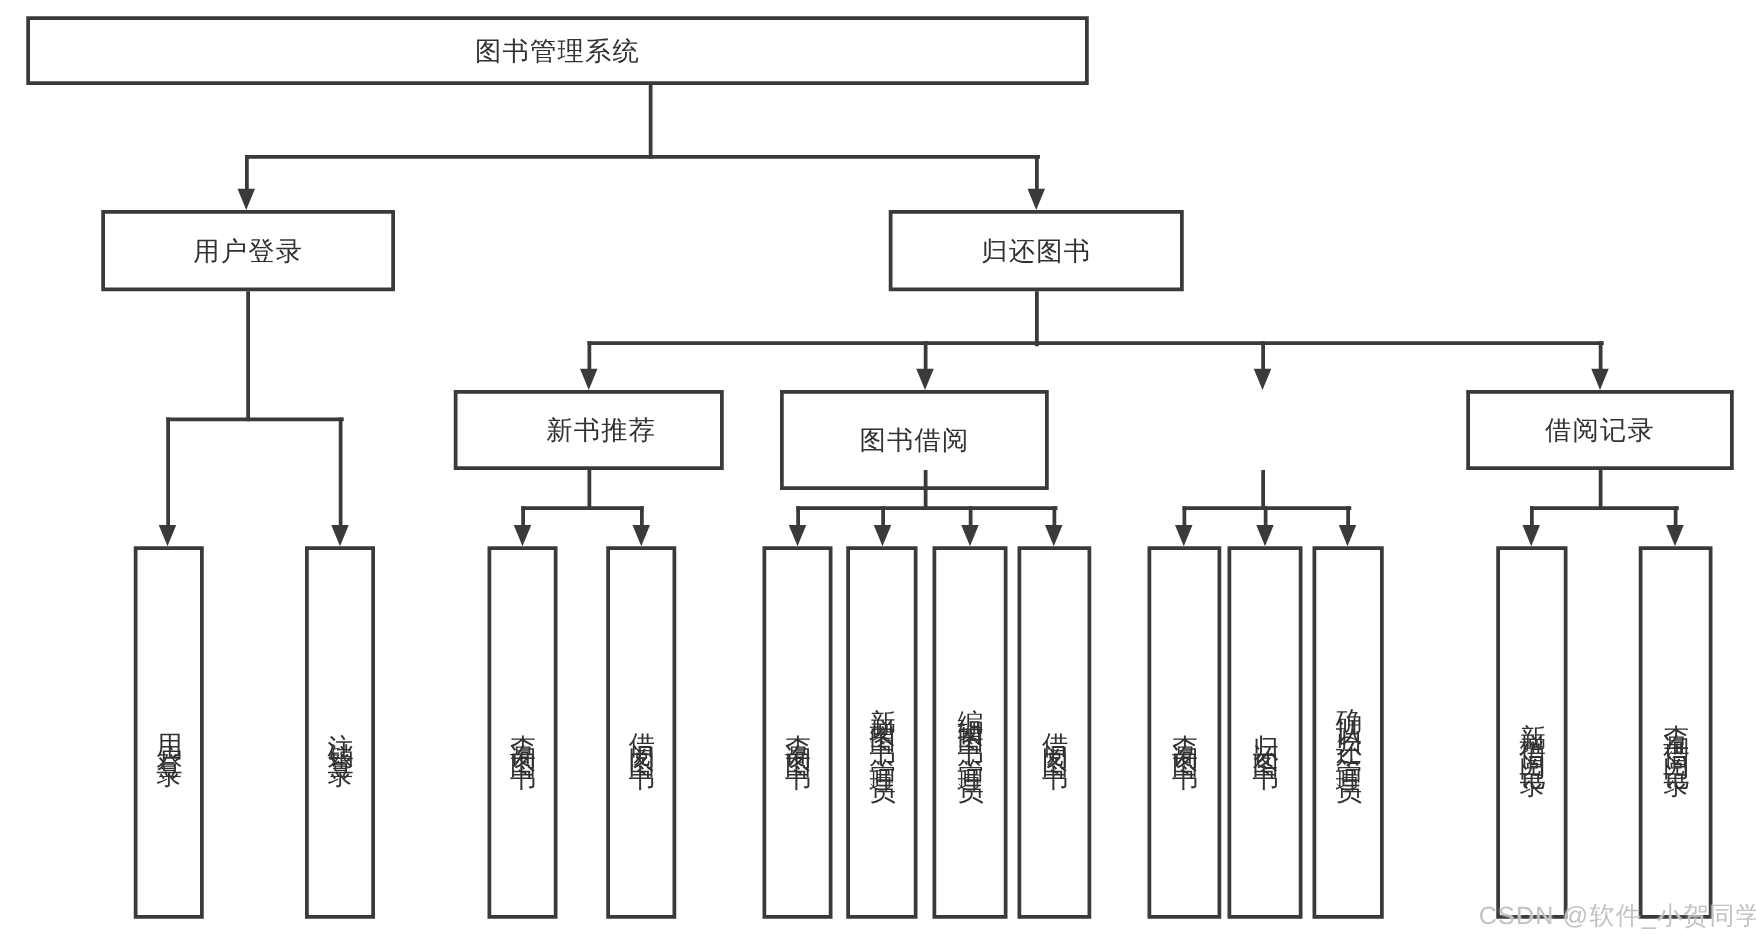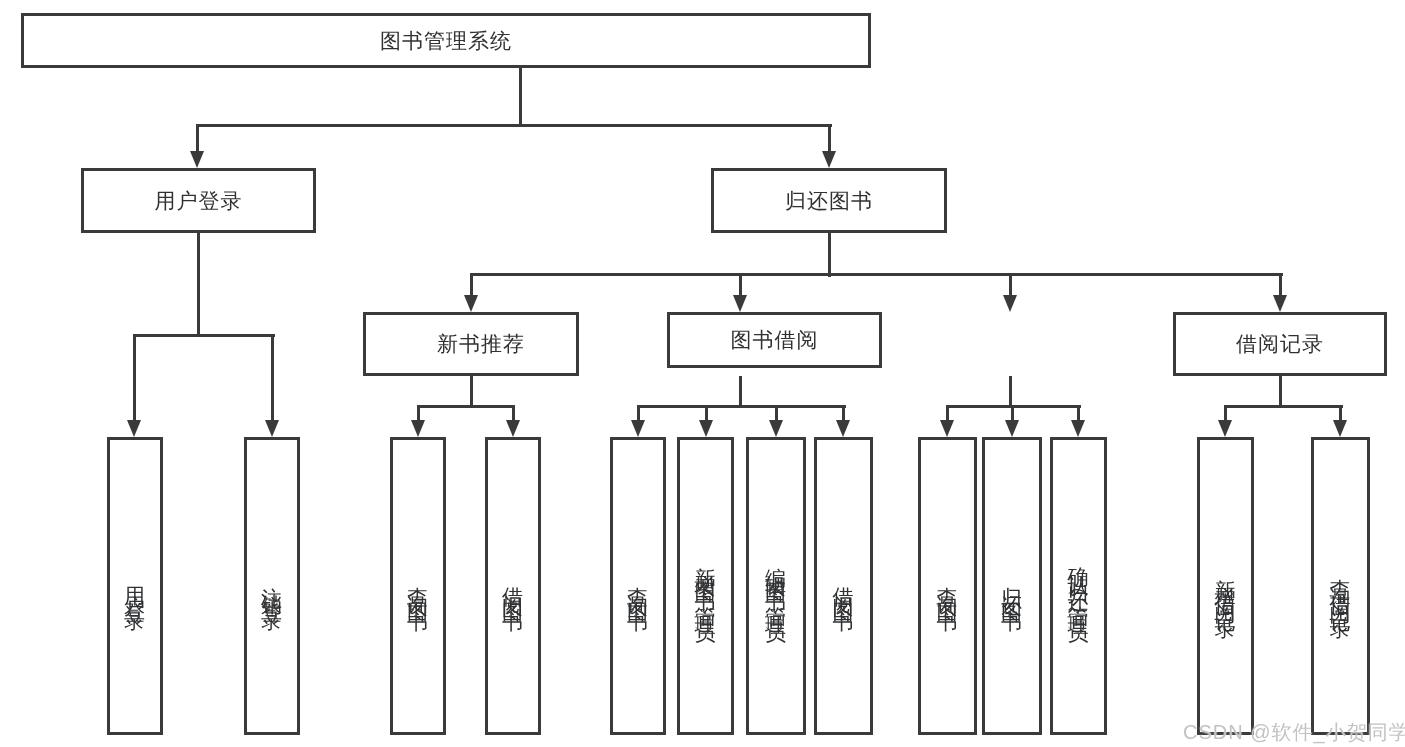--- a/index.html
+++ b/index.html
@@ -85,21 +85,21 @@
   <div class="vline" style="left:470px;top:273px;height:25px;"></div>
   <div class="arrow" style="left:464px;top:295px;"></div>
   <div class="vline" style="left:739px;top:273px;height:25px;"></div>
   <div class="arrow" style="left:733px;top:295px;"></div>
   <div class="vline" style="left:1009px;top:273px;height:25px;"></div>
   <div class="arrow" style="left:1003px;top:295px;"></div>
   <div class="vline" style="left:1279px;top:273px;height:25px;"></div>
   <div class="arrow" style="left:1273px;top:295px;"></div>
 
   <div class="box" style="left:363px;top:312px;width:216px;height:64px;padding-left:20px;">新书推荐</div>
-  <div class="box" style="left:667px;top:312px;width:215px;height:56px;">图书借阅</div>
+  <div class="box" style="left:624px;top:312px;width:215px;height:80px;">图书借阅</div>
   <div class="box" style="left:1173px;top:312px;width:214px;height:64px;">借阅记录</div>
 
   <div class="vline" style="left:470px;top:376px;height:32px;"></div>
   <div class="hline" style="left:417px;top:405px;width:98px;"></div>
   <div class="vline" style="left:417px;top:405px;height:18px;"></div>
   <div class="arrow" style="left:411px;top:420px;"></div>
   <div class="vline" style="left:512px;top:405px;height:18px;"></div>
   <div class="arrow" style="left:506px;top:420px;"></div>
 
   <div class="vline" style="left:739px;top:376px;height:32px;"></div>

